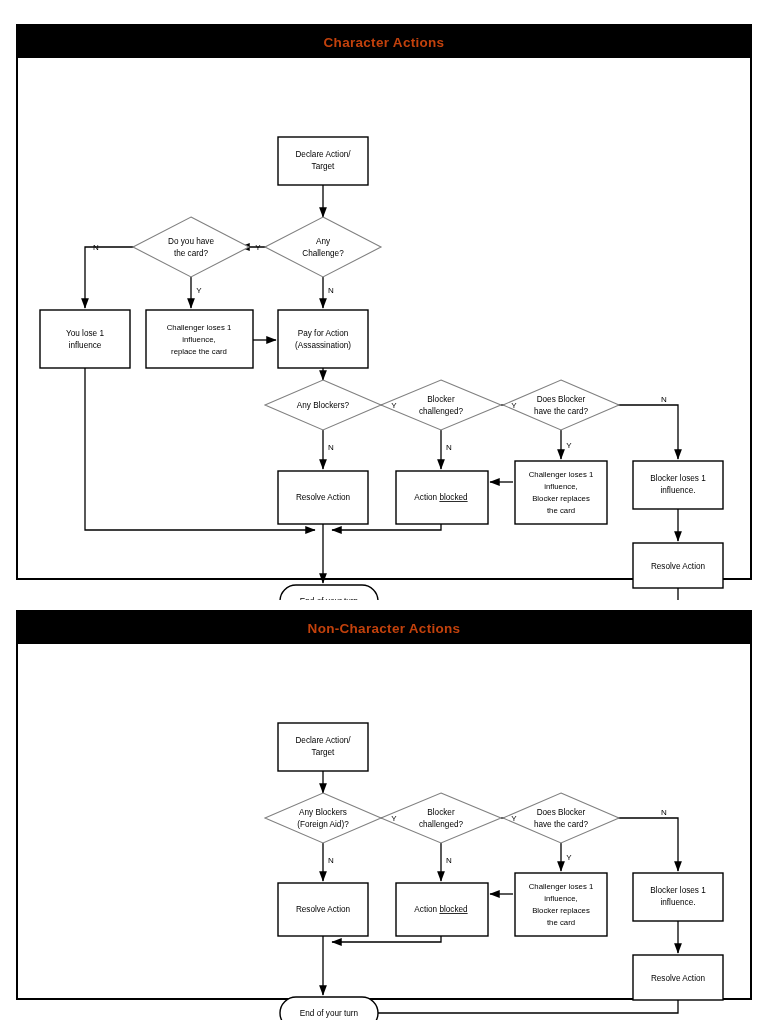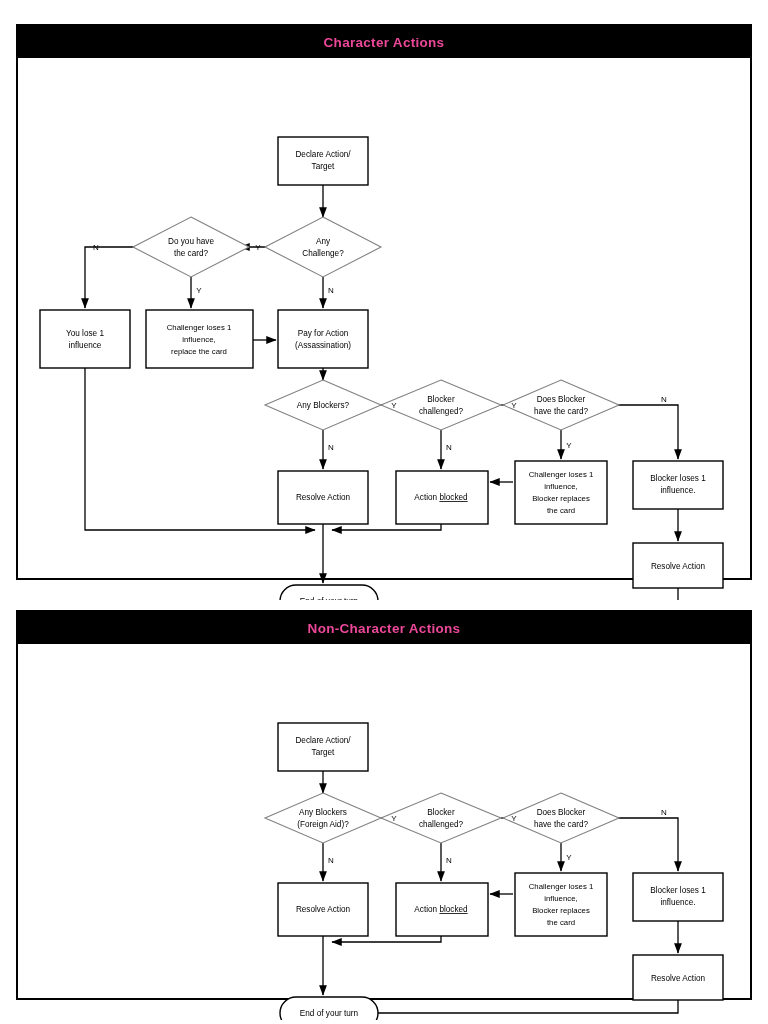--- a/index.html
+++ b/index.html
@@ -1,21 +1,21 @@
 <!DOCTYPE html>
 <html><head>
 <meta charset="utf-8">
 <style>
   html,body{margin:0;padding:0;background:#ffffff;}
   body{width:768px;height:1024px;font-family:"Liberation Sans",sans-serif;overflow:hidden;}
   .page{position:relative;width:768px;height:1024px;}
   .panel{position:absolute;left:16px;width:736px;background:#fff;border:2px solid #000;box-sizing:border-box;}
   #panel-1{top:24px;height:556px;}
   #panel-2{top:610px;height:390px;text-align:center;}
-  .panel-title{height:32px;background:#000;color:#ec4899;display:flex;align-items:center;justify-content:center;
+  .panel-title{height:32px;background:#000;color:#c2410c;display:flex;align-items:center;justify-content:center;
                font-size:13.5px;font-weight:bold;letter-spacing:.3px;}
   .panel-body{position:relative;width:100%;margin-top:22px;}
   #panel-1 .panel-body{height:520px;}
   #panel-2 .panel-body{height:354px;}
   svg{display:block;}
   .nd{fill:#fff;stroke:#000;stroke-width:1.4;}
   .dm{fill:#fff;stroke:#808080;stroke-width:1.1;}
   .term{fill:#fff;stroke:#000;stroke-width:1.4;}
   .ln{stroke:#000;stroke-width:1.3;fill:none;}
   .tx{font-family:"Liberation Sans",sans-serif;font-size:8.2px;fill:#000;text-anchor:middle;}

